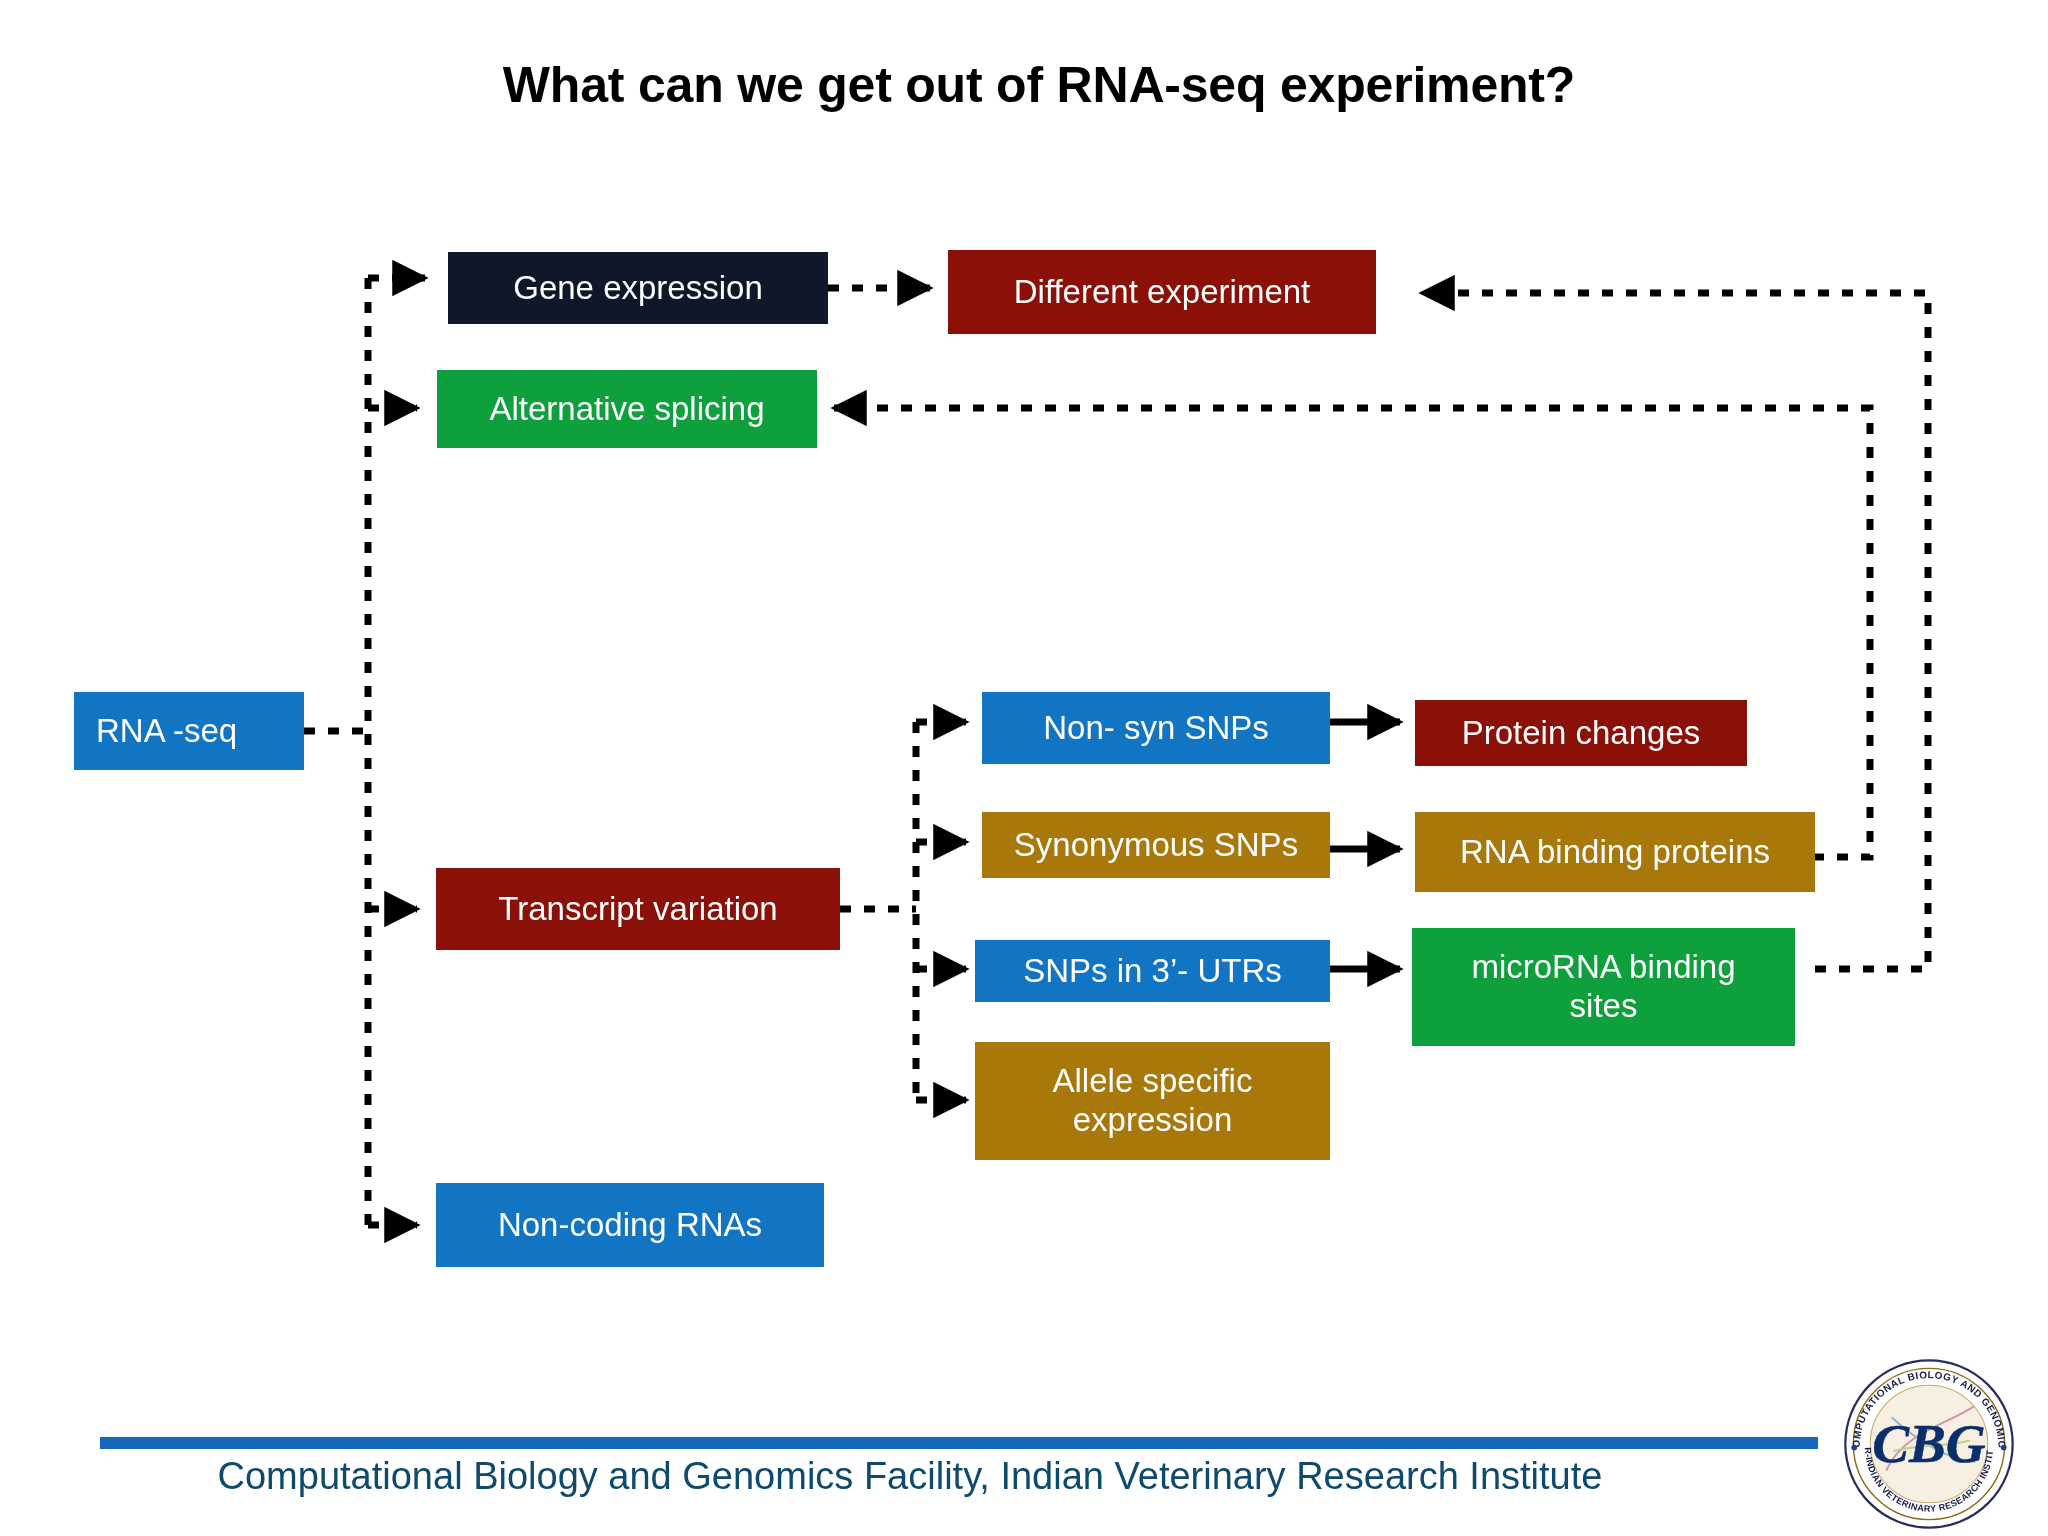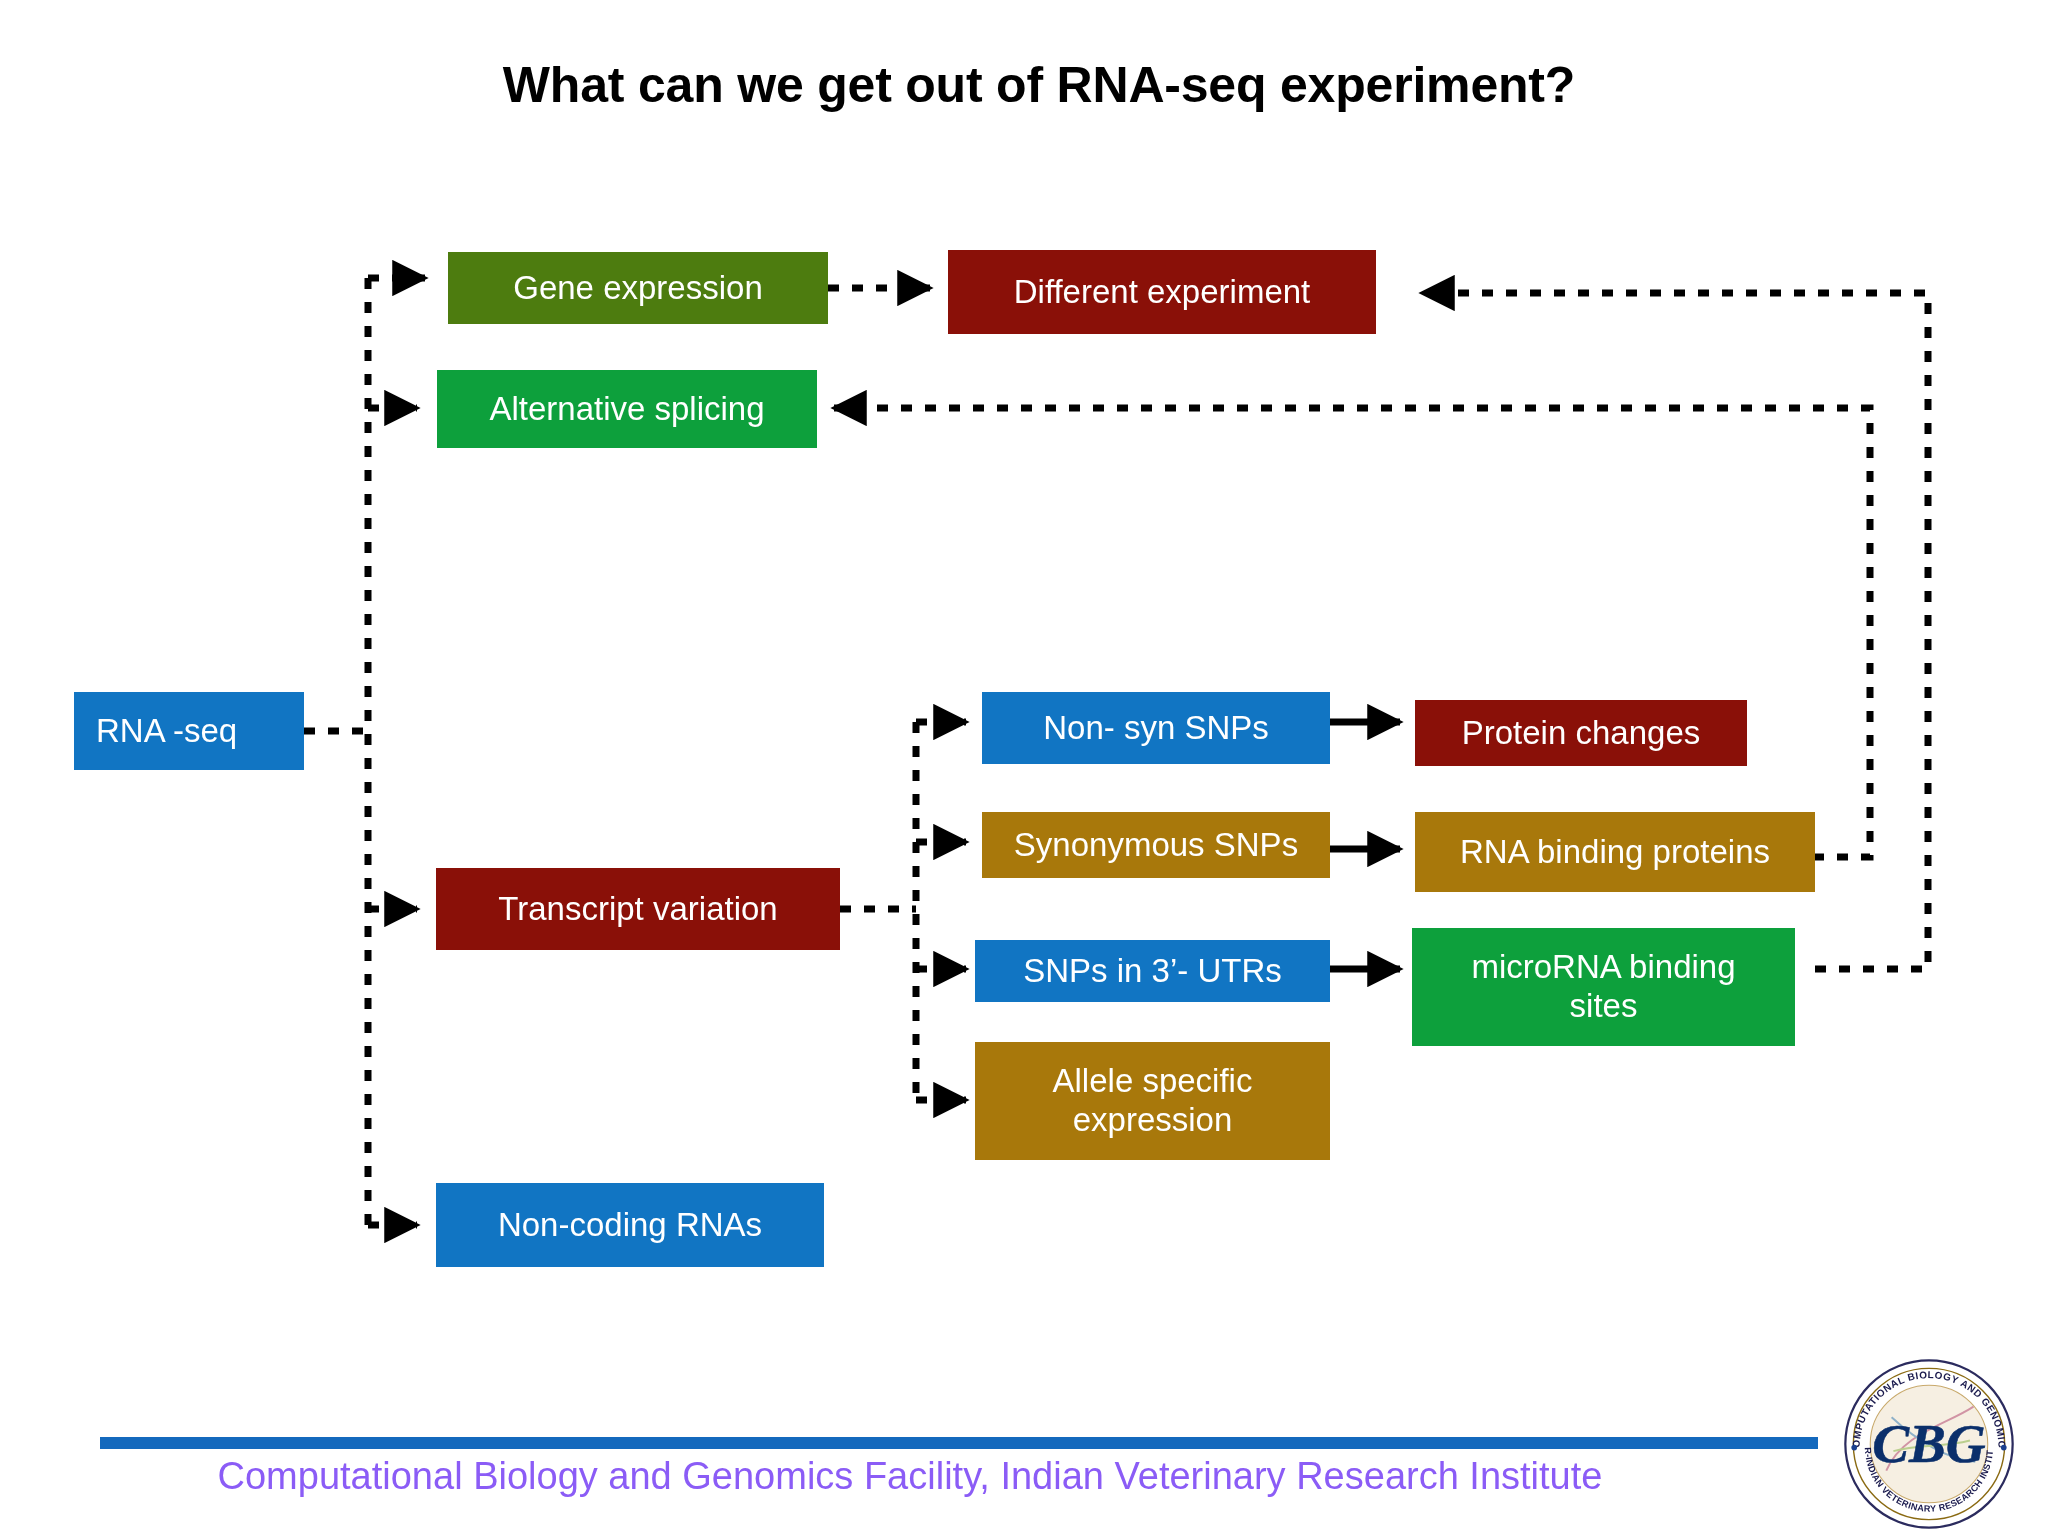--- a/index.html
+++ b/index.html
@@ -68,42 +68,42 @@
     padding: 2px 8px;
     white-space: pre-line;
   }
   .node.left-align {
     justify-content: flex-start;
     padding-left: 22px;
     text-align: center;
   }
 
   .c-blue   { background: #1175C3; }
-  .c-gold   { background: #4d7c0f; }
+  .c-gold   { background: #0f172a; }
   .c-gold2  { background: #A8780B; }
   .c-red    { background: #8A1008; }
   .c-green  { background: #0DA03C; }
 
   
   #footer-rule {
     position: absolute;
     left: 100px;
     top: 1437px;
     width: 1718px;
     height: 12px;
     background: #1469BD;
   }
   #footer-text {
     position: absolute;
     left: 100px;
     top: 1455px;
     width: 1620px;
     text-align: center;
     font-size: 38px;
-    color: #8b5cf6;
+    color: #0c4a6e;
     font-family: "Liberation Sans", sans-serif;
   }
 
   
   #cbg-logo {
     position: absolute;
     left: 1840px;
     top: 1355px;
     width: 178px;
     height: 178px;

